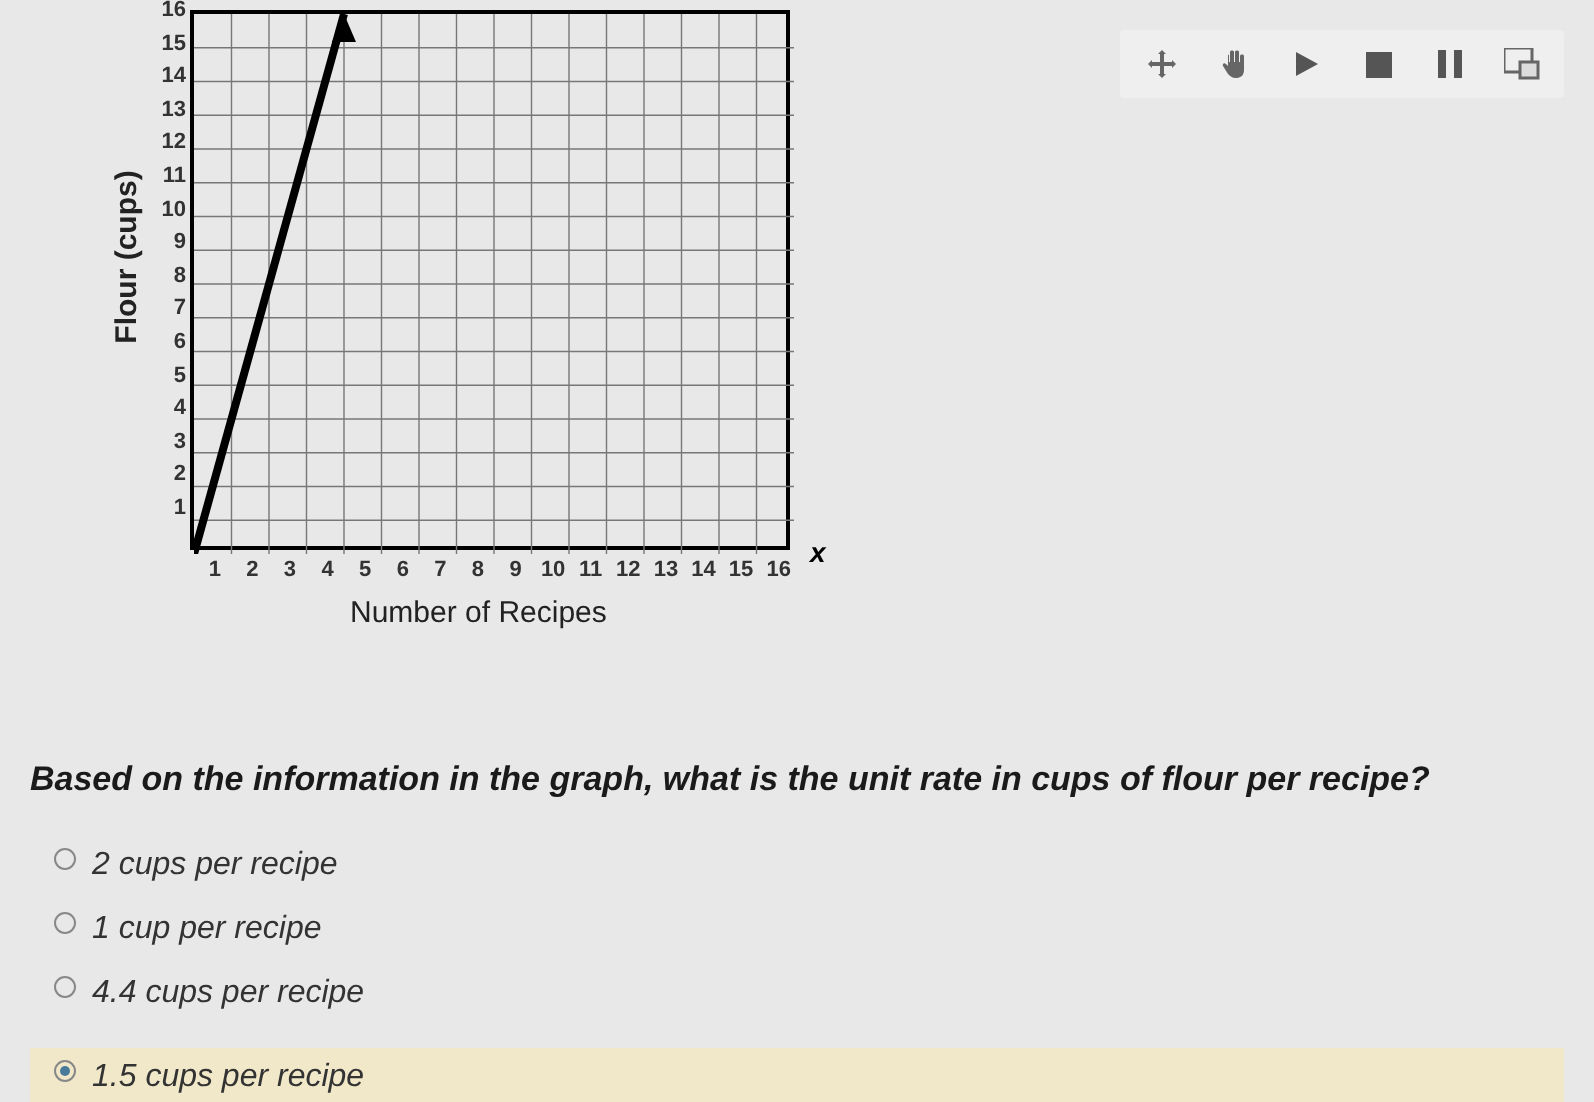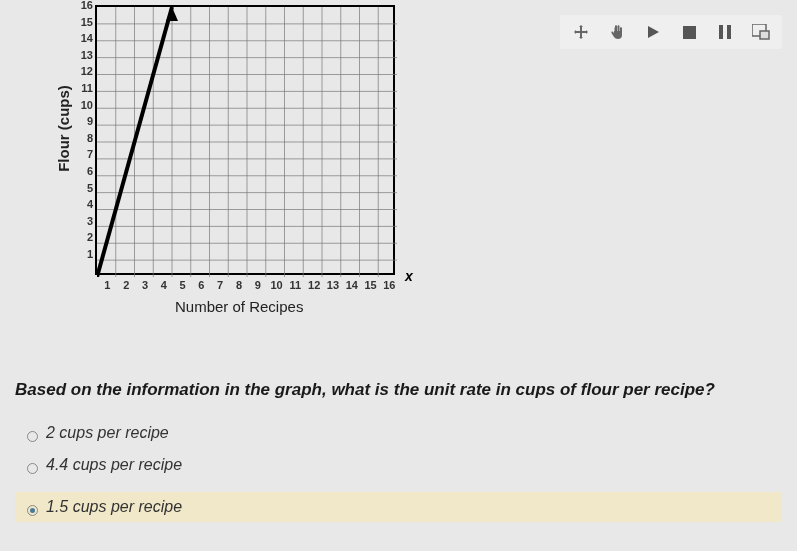--- a/index.html
+++ b/index.html
@@ -103,21 +103,21 @@
   font-style: italic;
 }
 .question-text {
   font-weight: bold;
   font-size: 17px;
   color: #1a1a1a;
   margin-bottom: 18px;
 }
 .option {
   display: flex;
-  align-items: flex-end;
+  align-items: flex-start;
   gap: 8px;
   padding: 6px 12px;
   font-size: 16px;
   color: #333;
   margin-bottom: 2px;
 }
 .option.selected {
   background: #f0e8c8;
   margin-top: 12px;
 }
@@ -257,19 +257,23 @@
 </div>
 
 <div class="question">
   <div class="question-text">Based on the information in the graph, what is the unit rate in cups of flour per recipe?</div>
   <div class="option">
     <span class="radio"></span>
     <span>2 cups per recipe</span>
   </div>
   <div class="option">
     <span class="radio"></span>
+    <span>1 cup per recipe</span>
+  </div>
+  <div class="option">
+    <span class="radio"></span>
     <span>4.4 cups per recipe</span>
   </div>
   <div class="option selected">
     <span class="radio checked"></span>
     <span>1.5 cups per recipe</span>
   </div>
 </div>
 
 </body></html>

